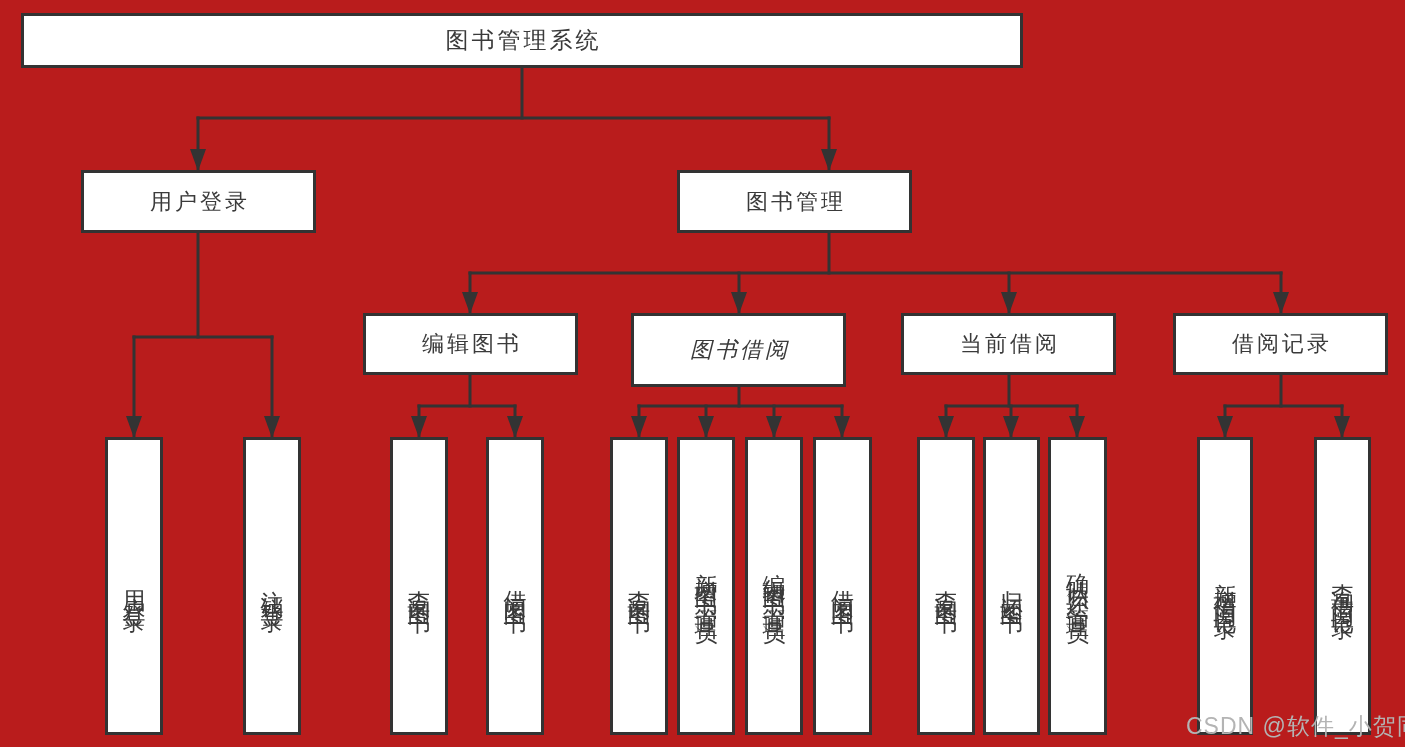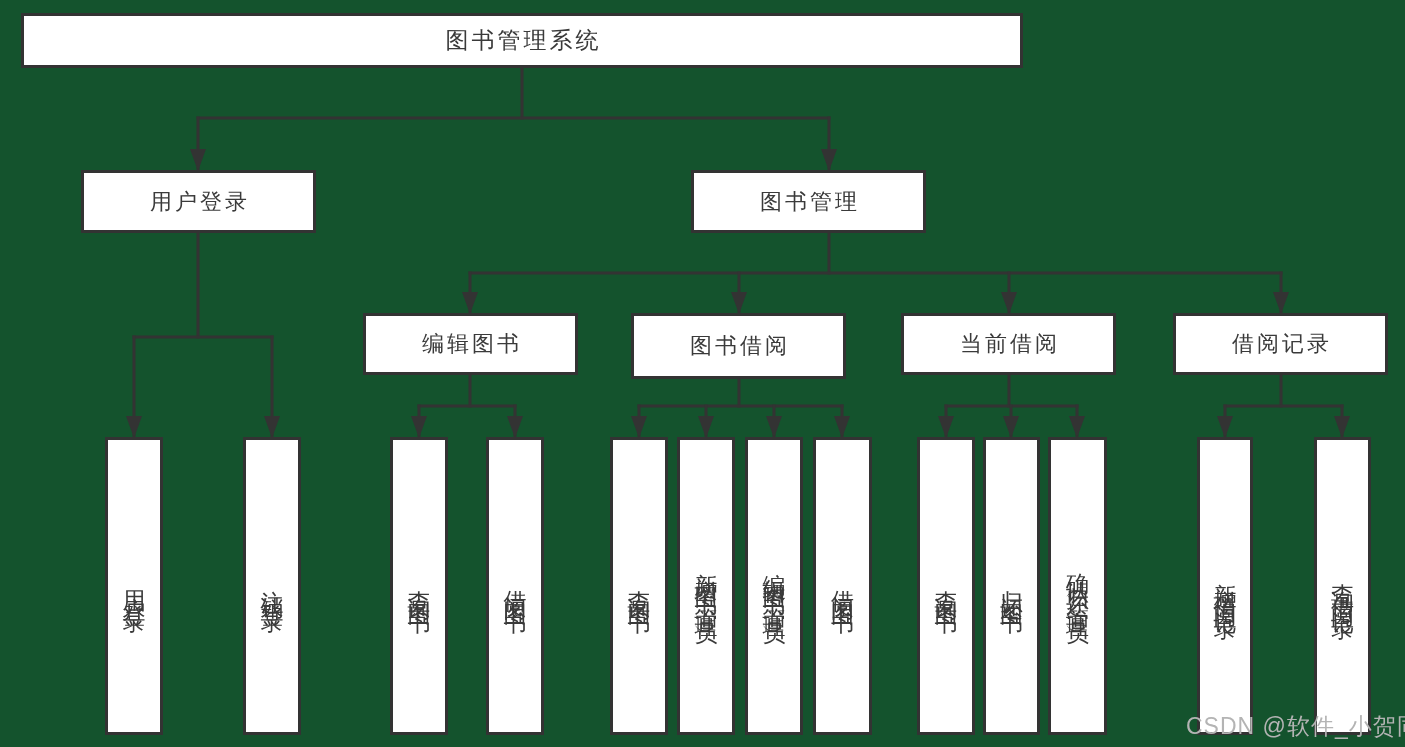--- a/index.html
+++ b/index.html
@@ -1,20 +1,20 @@
 <!DOCTYPE html>
 <html><head>
 <meta charset="utf-8">
 <style>
   html, body { margin: 0; padding: 0; background: #ffffff; }
   .canvas {
     position: relative;
     width: 1405px;
     height: 747px;
-    background: #14532d;
+    background: #b91c1c;
     font-family: "Liberation Sans", "DejaVu Sans", sans-serif;
     overflow: hidden;
   }
   svg.wires {
     position: absolute;
     left: 0; top: 0;
     width: 1405px; height: 747px;
     z-index: 0;
   }
   .edge {
@@ -122,28 +122,28 @@
     </g>
   </svg>
 
   <div class="node h root" style="left:21px; top:13px; width:1002px; height:55px;">
     <span>图书管理系统</span>
   </div>
 
   <div class="node h" style="left:81px; top:170px; width:235px; height:63px;">
     <span>用户登录</span>
   </div>
-  <div class="node h" style="left:691px; top:170px; width:235px; height:63px;">
+  <div class="node h" style="left:677px; top:170px; width:235px; height:63px;">
     <span>图书管理</span>
   </div>
 
   <div class="node h" style="left:363px; top:313px; width:215px; height:62px;">
     <span>编辑图书</span>
   </div>
-  <div class="node h" style="left:631px; top:313px; width:215px; height:66px;">
+  <div class="node h" style="left:631px; top:313px; width:215px; height:74px;font-style:italic;">
     <span>图书借阅</span>
   </div>
   <div class="node h" style="left:1173px; top:313px; width:215px; height:62px;">
     <span>借阅记录</span>
   </div>
   <div class="node h" style="left:901px; top:313px; width:215px; height:62px;">
     <span>当前借阅</span>
   </div>
 
   <div class="node leaf" style="left:105px; top:437px; width:58px; height:298px;">

